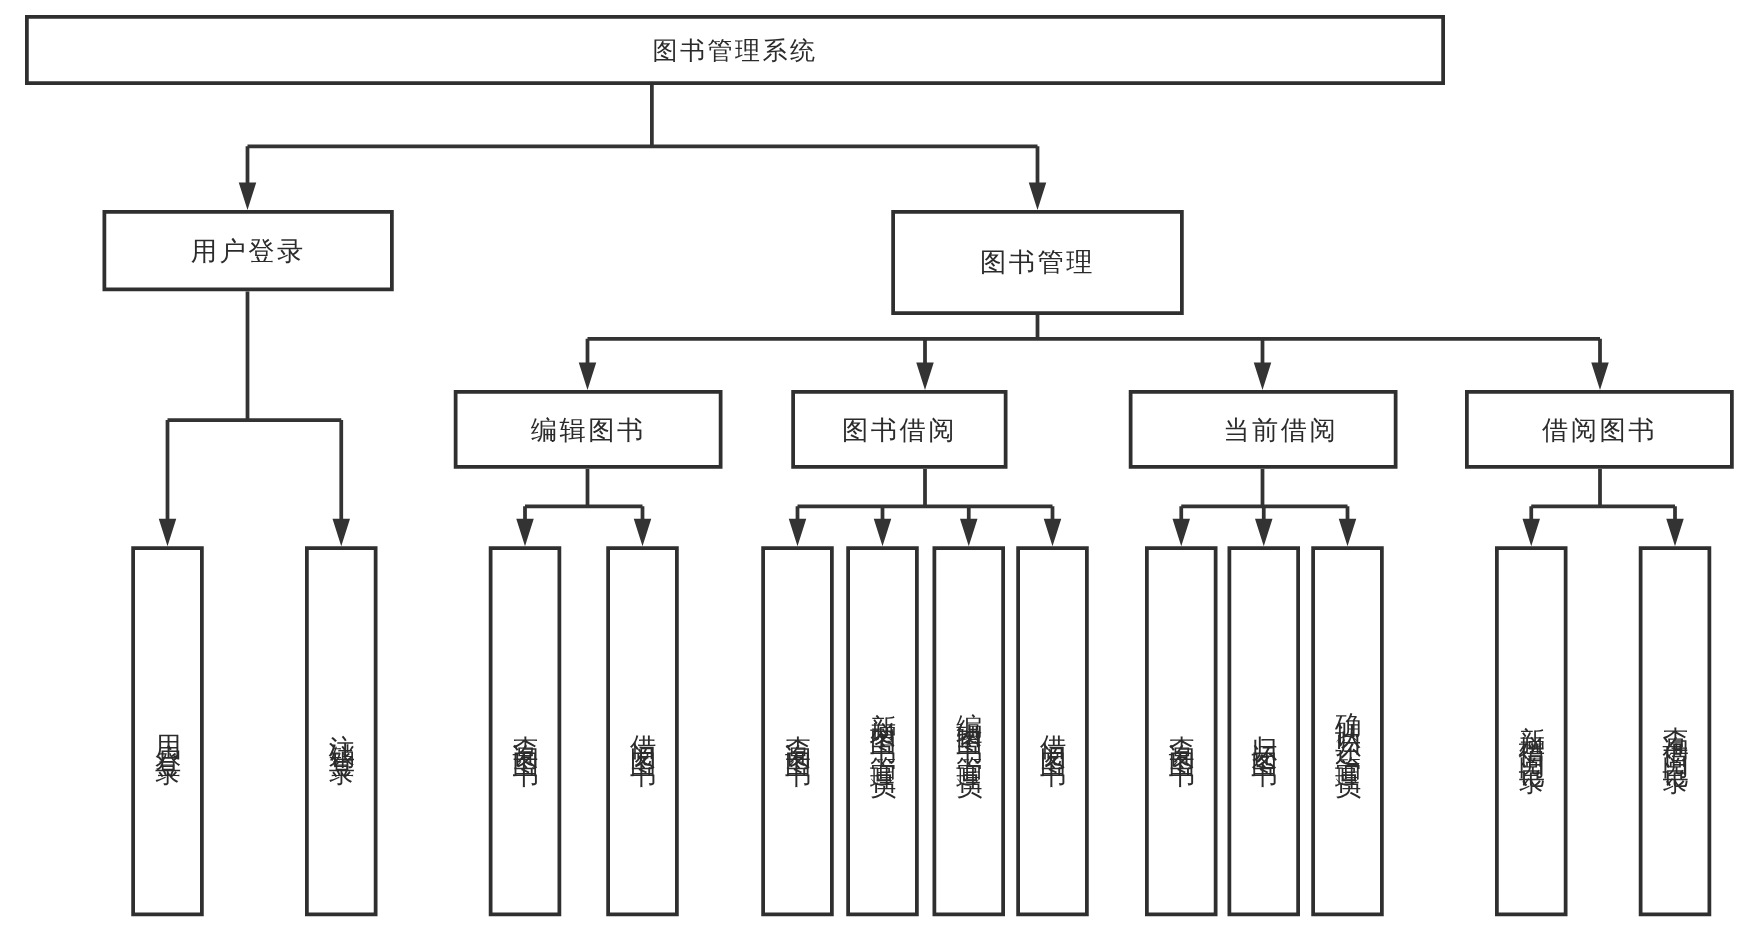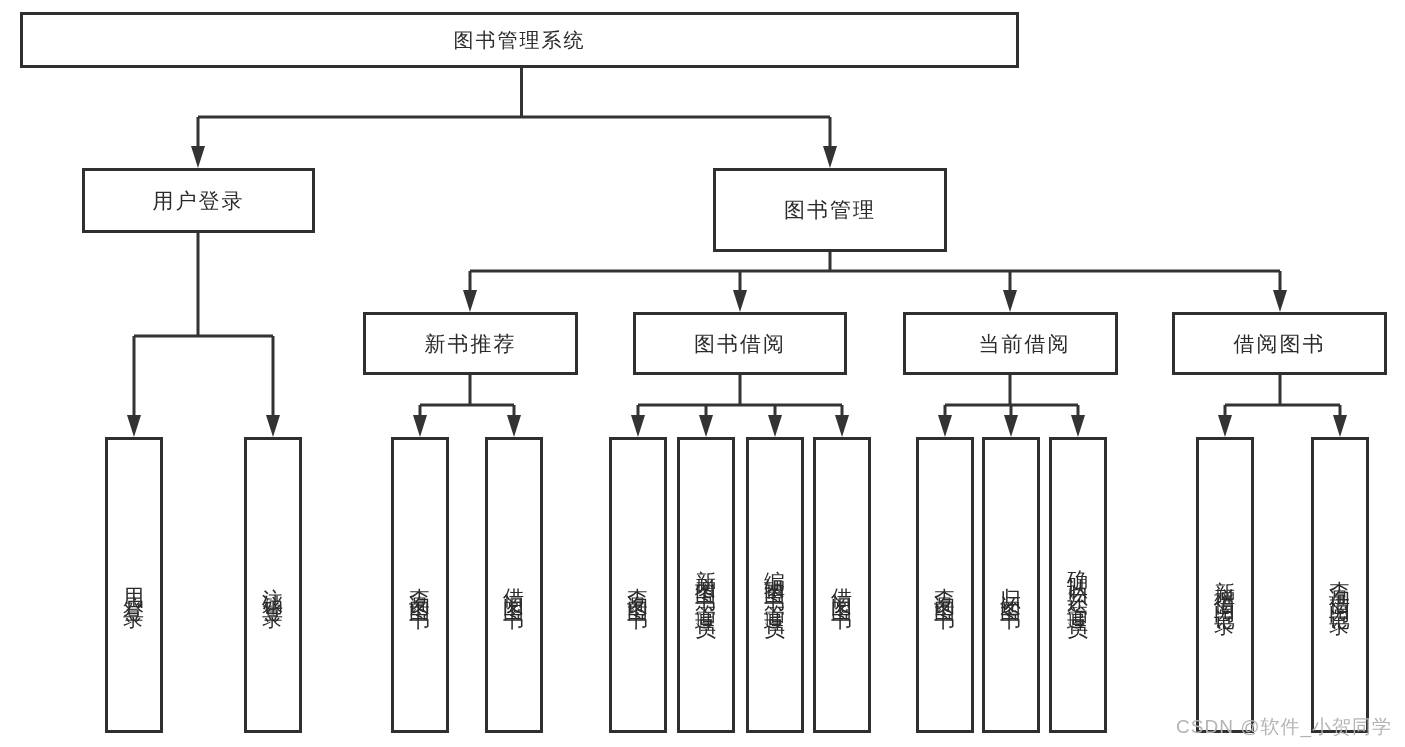--- a/index.html
+++ b/index.html
@@ -79,35 +79,35 @@
              M463,290 h14 L470,312 z  M733,290 h14 L740,312 z
              M1003,290 h14 L1010,312 z  M1273,290 h14 L1280,312 z
              M413,415 h14 L420,437 z  M507,415 h14 L514,437 z
              M631,415 h14 L638,437 z  M699,415 h14 L706,437 z
              M768,415 h14 L775,437 z  M835,415 h14 L842,437 z
              M938,415 h14 L945,437 z  M1004,415 h14 L1011,437 z
              M1071,415 h14 L1078,437 z  M1218,415 h14 L1225,437 z
              M1333,415 h14 L1340,437 z"></path>
   </svg>
 
-  <div class="box" style="left:20px; top:12px; width:999px; height:56px; font-size:20px;">
+  <div class="box" style="left:20px; top:12px; width:1136px; height:56px; font-size:20px;">
     <span>图书管理系统</span>
   </div>
 
   <div class="box" style="left:82px; top:168px; width:233px; height:65px;">
     <span>用户登录</span>
   </div>
   <div class="box" style="left:713px; top:168px; width:234px; height:84px;">
     <span>图书管理</span>
   </div>
 
   <div class="box" style="left:363px; top:312px; width:215px; height:63px;">
-    <span>新书推荐</span>
+    <span>编辑图书</span>
   </div>
-  <div class="box" style="left:633px; top:312px; width:214px; height:63px;text-align:center;">
+  <div class="box" style="left:633px; top:312px; width:173px; height:63px;text-align:center;">
     <span>图书借阅</span>
   </div>
   <div class="box" style="left:903px; top:312px; width:215px; height:63px;padding-left:28px;">
     <span>当前借阅</span>
   </div>
   <div class="box" style="left:1172px; top:312px; width:215px; height:63px;">
     <span>借阅图书</span>
   </div>
 
   <div class="vbox" style="left:105px;">
@@ -147,15 +147,14 @@
     <span class="vtext">确认归还（管理员）</span>
   </div>
 
   <div class="vbox" style="left:1196px;">
     <span class="vtext">新增借阅记录</span>
   </div>
   <div class="vbox" style="left:1311px;">
     <span class="vtext">查询借阅记录</span>
   </div>
 
-  <div id="watermark">CSDN @软件_小贺同学</div>
 
 </div>
 
 </body></html>

